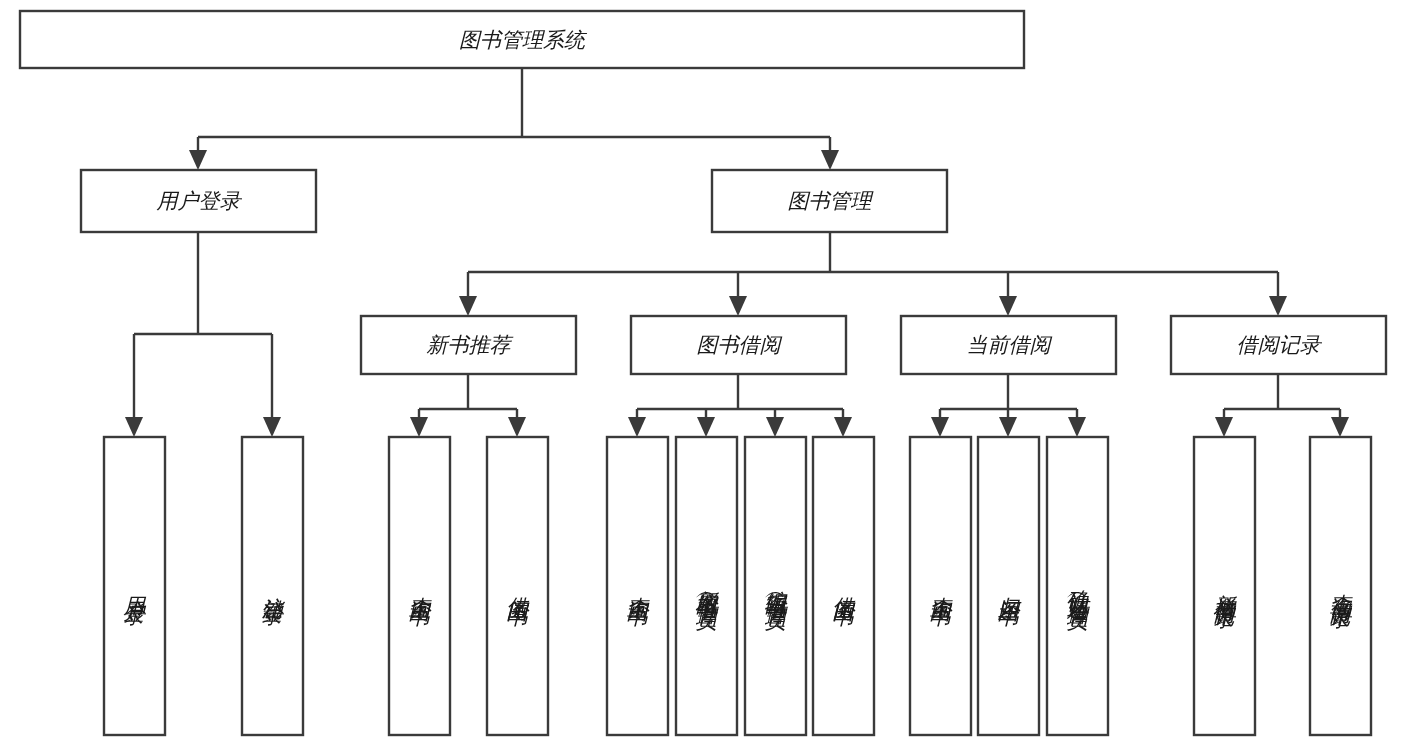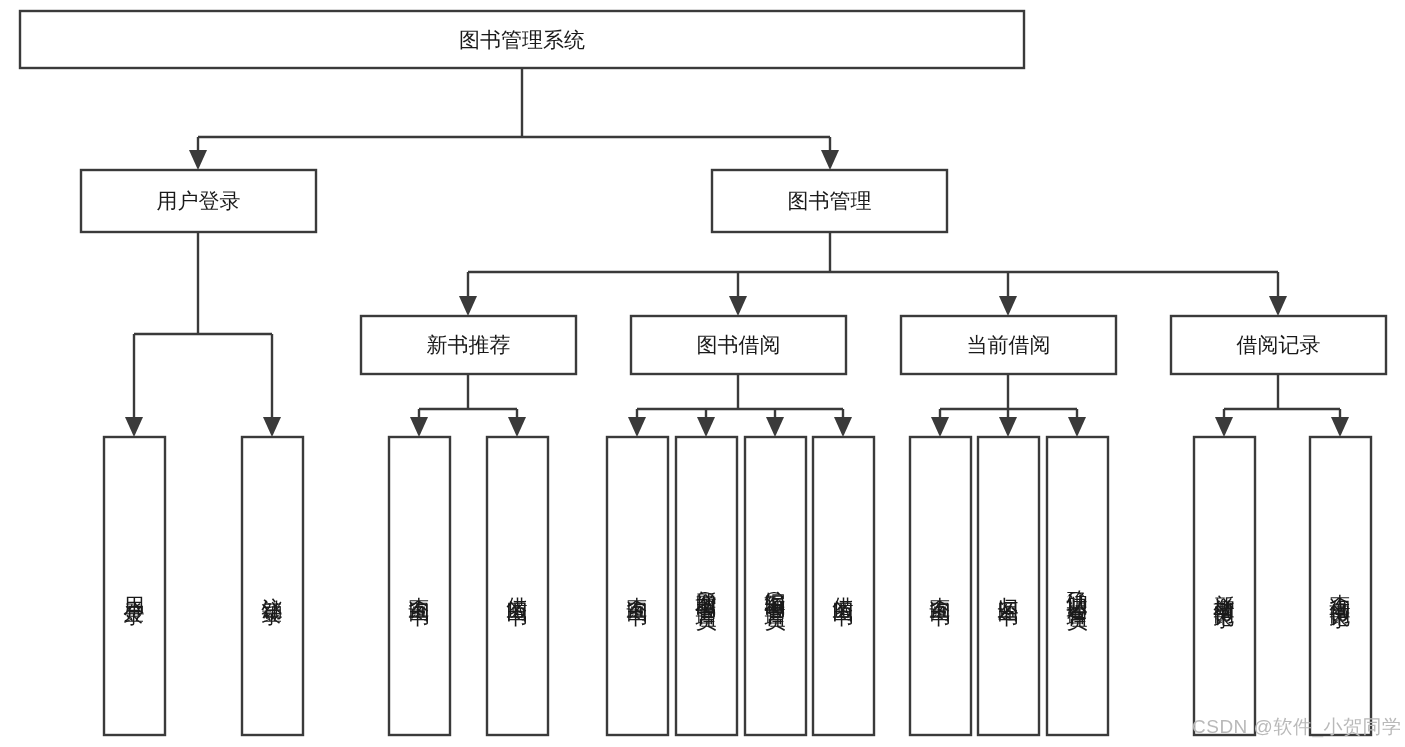--- a/index.html
+++ b/index.html
@@ -13,20 +13,21 @@
     height: 747px;
     font-family: "Liberation Sans", "DejaVu Sans", sans-serif;
     overflow: hidden;
     position: relative;
   }
   #diagram-root {
     position: relative;
     width: 1405px;
     height: 677px;
     background: #ffffff;
+    font-style: italic;
   }
   svg.flow {
     position: absolute;
     top: 0;
     left: 0;
     width: 1405px;
     height: 747px;
     display: block;
   }
   .box-rect {
@@ -217,15 +218,14 @@
   <div class="node-label-v" style="left:745px; top:437px; width:61px; height:298px;">编辑图书（管理员）</div>
   <div class="node-label-v" style="left:813px; top:437px; width:61px; height:298px;">借阅图书</div>
 
   <div class="node-label-v" style="left:910px; top:437px; width:61px; height:298px;">查询图书</div>
   <div class="node-label-v" style="left:978px; top:437px; width:61px; height:298px;">归还图书</div>
   <div class="node-label-v" style="left:1047px; top:437px; width:61px; height:298px;">确认归还（管理员）</div>
 
   <div class="node-label-v" style="left:1194px; top:437px; width:61px; height:298px;">新增借阅记录</div>
   <div class="node-label-v" style="left:1310px; top:437px; width:61px; height:298px;">查询借阅记录</div>
 
-  <div class="watermark" style="left:1192px; top:714px;">CSDN @软件_小贺同学</div>
 
 </div>
 
 </body></html>

